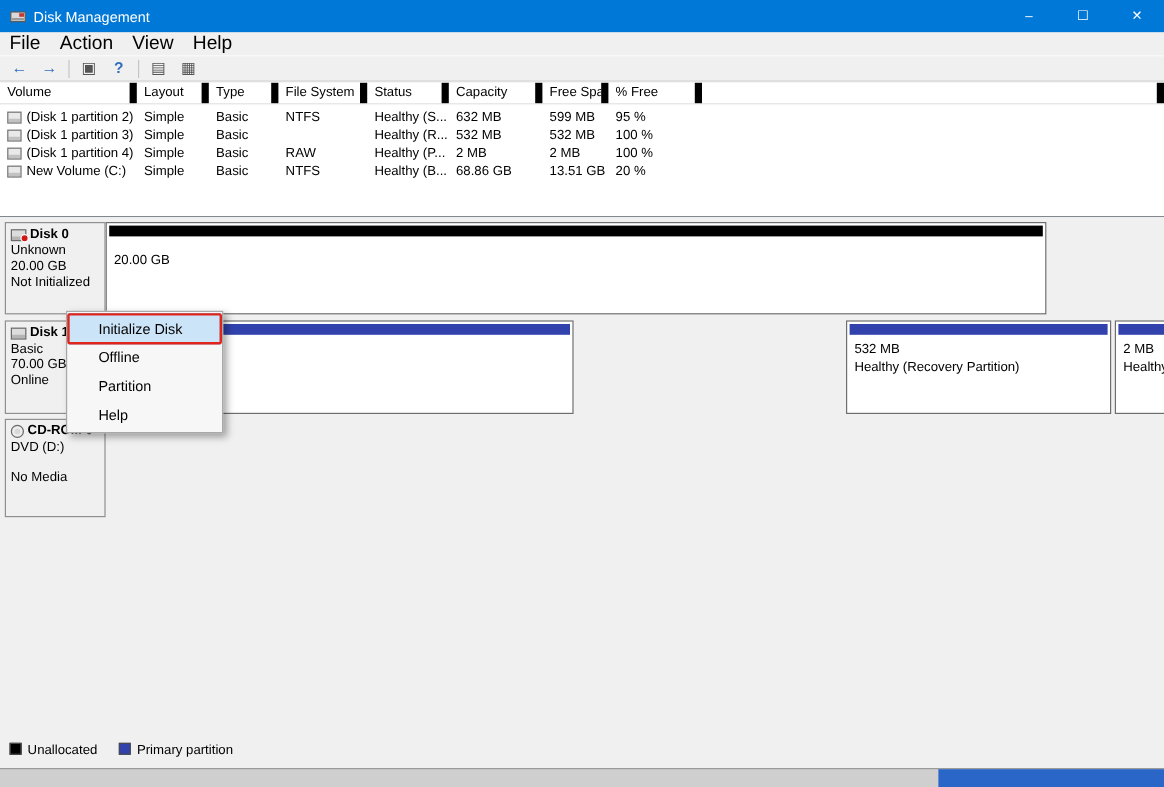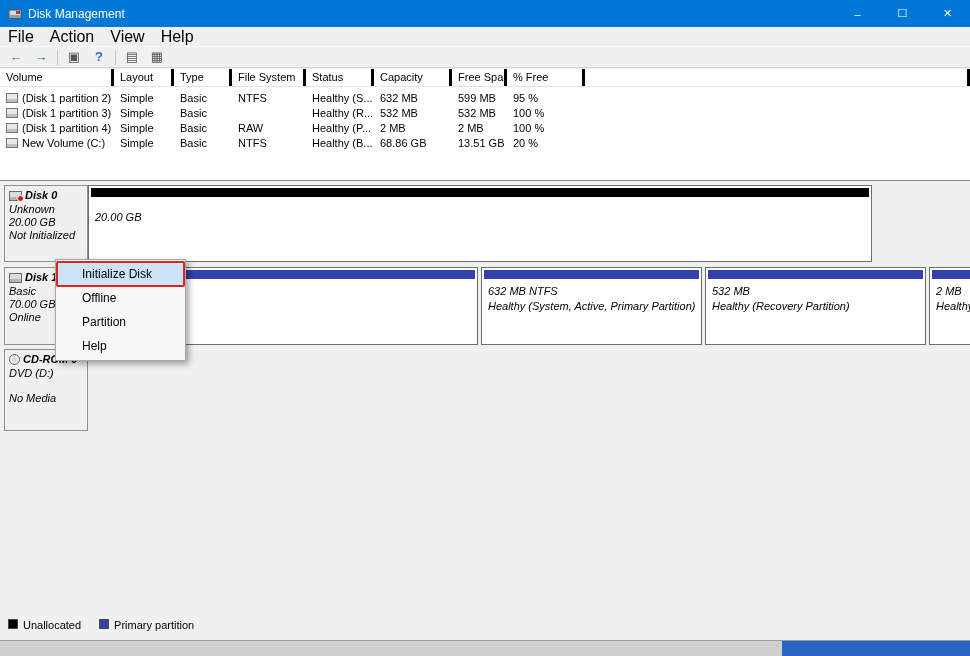--- a/index.html
+++ b/index.html
@@ -23,32 +23,32 @@
 
   
   .toolbar { position:absolute; top:46px; left:0; right:0; height:22px; background:#f0f0f0; border-top:1px solid #fbfbfb; border-bottom:1px solid #d4d4d4; display:flex; align-items:center; gap:7px; padding-left:7px; }
   .tb-icon { width:18px; text-align:center; font-size:13px; line-height:18px; color:#555; }
   .tb-blue { color:#2f6fbe; font-weight:bold; }
   .tb-sep { width:1px; height:15px; background:#c5c5c5; }
 
   
   .volume-pane { position:absolute; top:69px; left:0; right:0; height:112px; background:#fff; border-bottom:1px solid #828790; }
   .vt-header { display:flex; height:18px; border-bottom:1px solid #e3e3e3; background:#fff; }
-  .vt-hcell { border-right:3px solid #000000; padding:2px 0 0 6px; white-space:nowrap; overflow:hidden; flex:none; }
+  .vt-hcell { border-right:6px solid #000000; padding:2px 0 0 6px; white-space:nowrap; overflow:hidden; flex:none; }
   .vt-rows { padding-top:3px; }
   .vt-row { display:flex; height:15px; align-items:center; }
   .vt-cell { padding-left:6px; white-space:nowrap; overflow:hidden; flex:none; }
   .c0{width:114px;} .c1{width:60px;} .c2{width:58px;} .c3{width:74px;}
   .c4{width:68px;} .c5{width:78px;} .c6{width:55px;} .c7{width:78px;} .cfill{flex:1;}
   .cell-flex { display:flex; align-items:center; gap:4px; }
   .vol-ico { width:12px; height:10px; flex:none; border:1px solid #767676; background:#e9e9e9; box-shadow: inset 0 -3px 0 #c2c2c2; }
 
   
   .graph-pane { position:absolute; top:181px; left:0; right:0; height:431px; background:#f0f0f0; overflow:hidden; }
-  .disk-row { position:absolute; left:0; right:0;font-style:italic; }
+  .disk-row { position:absolute; left:0; right:0; }
   .row-d0 { top:4px; height:77px; }
   .row-d1 { top:86px; height:78px; }
   .row-dcd { top:168px; height:82px; }
   .disk-panel { position:absolute; left:4px; top:0; width:84px; height:100%; background:#f0f0f0; border:1px solid #8f8f8f; padding:3px 4px; line-height:13px; }
   .disk-name { font-weight:bold; display:flex; align-items:center; gap:3px; margin-bottom:1px; }
   .panel-line { white-space:nowrap; overflow:hidden; }
   .gap-above { margin-top:12px; }
   .drive-ico { position:relative; width:13px; height:10px; flex:none; border:1px solid #6b6b6b; background:#dcdcdc; box-shadow: inset 0 -3px 0 #b5b5b5; }
   .err-dot { position:absolute; right:-3px; bottom:-2px; width:7px; height:7px; border-radius:50%; background:#d01818; border:1px solid #fff; }
   .cd-ico { width:11px; height:11px; flex:none; border:1px solid #6b6b6b; border-radius:50%; background:#d8d8d8; box-shadow: inset 0 0 0 2px #efefef; }
@@ -223,25 +223,20 @@
           <span>Disk 1</span>
         </div>
         <div class="panel-line">Basic</div>
         <div class="panel-line">70.00 GB</div>
         <div class="panel-line">Online</div>
       </div>
       <div class="part-box pb1">
         <div class="part-band band-blue"></div>
         <div class="part-line l1"></div>
       </div>
-      <div class="part-box pb2">
-        <div class="part-band band-blue"></div>
-        <div class="part-line l1">632 MB NTFS</div>
-        <div class="part-line">Healthy (System, Active, Primary Partition)</div>
-      </div>
       <div class="part-box pb3">
         <div class="part-band band-blue"></div>
         <div class="part-line l1">532 MB</div>
         <div class="part-line">Healthy (Recovery Partition)</div>
       </div>
       <div class="part-box pb4">
         <div class="part-band band-blue"></div>
         <div class="part-line l1">2 MB</div>
         <div class="part-line">Healthy</div>
       </div>

